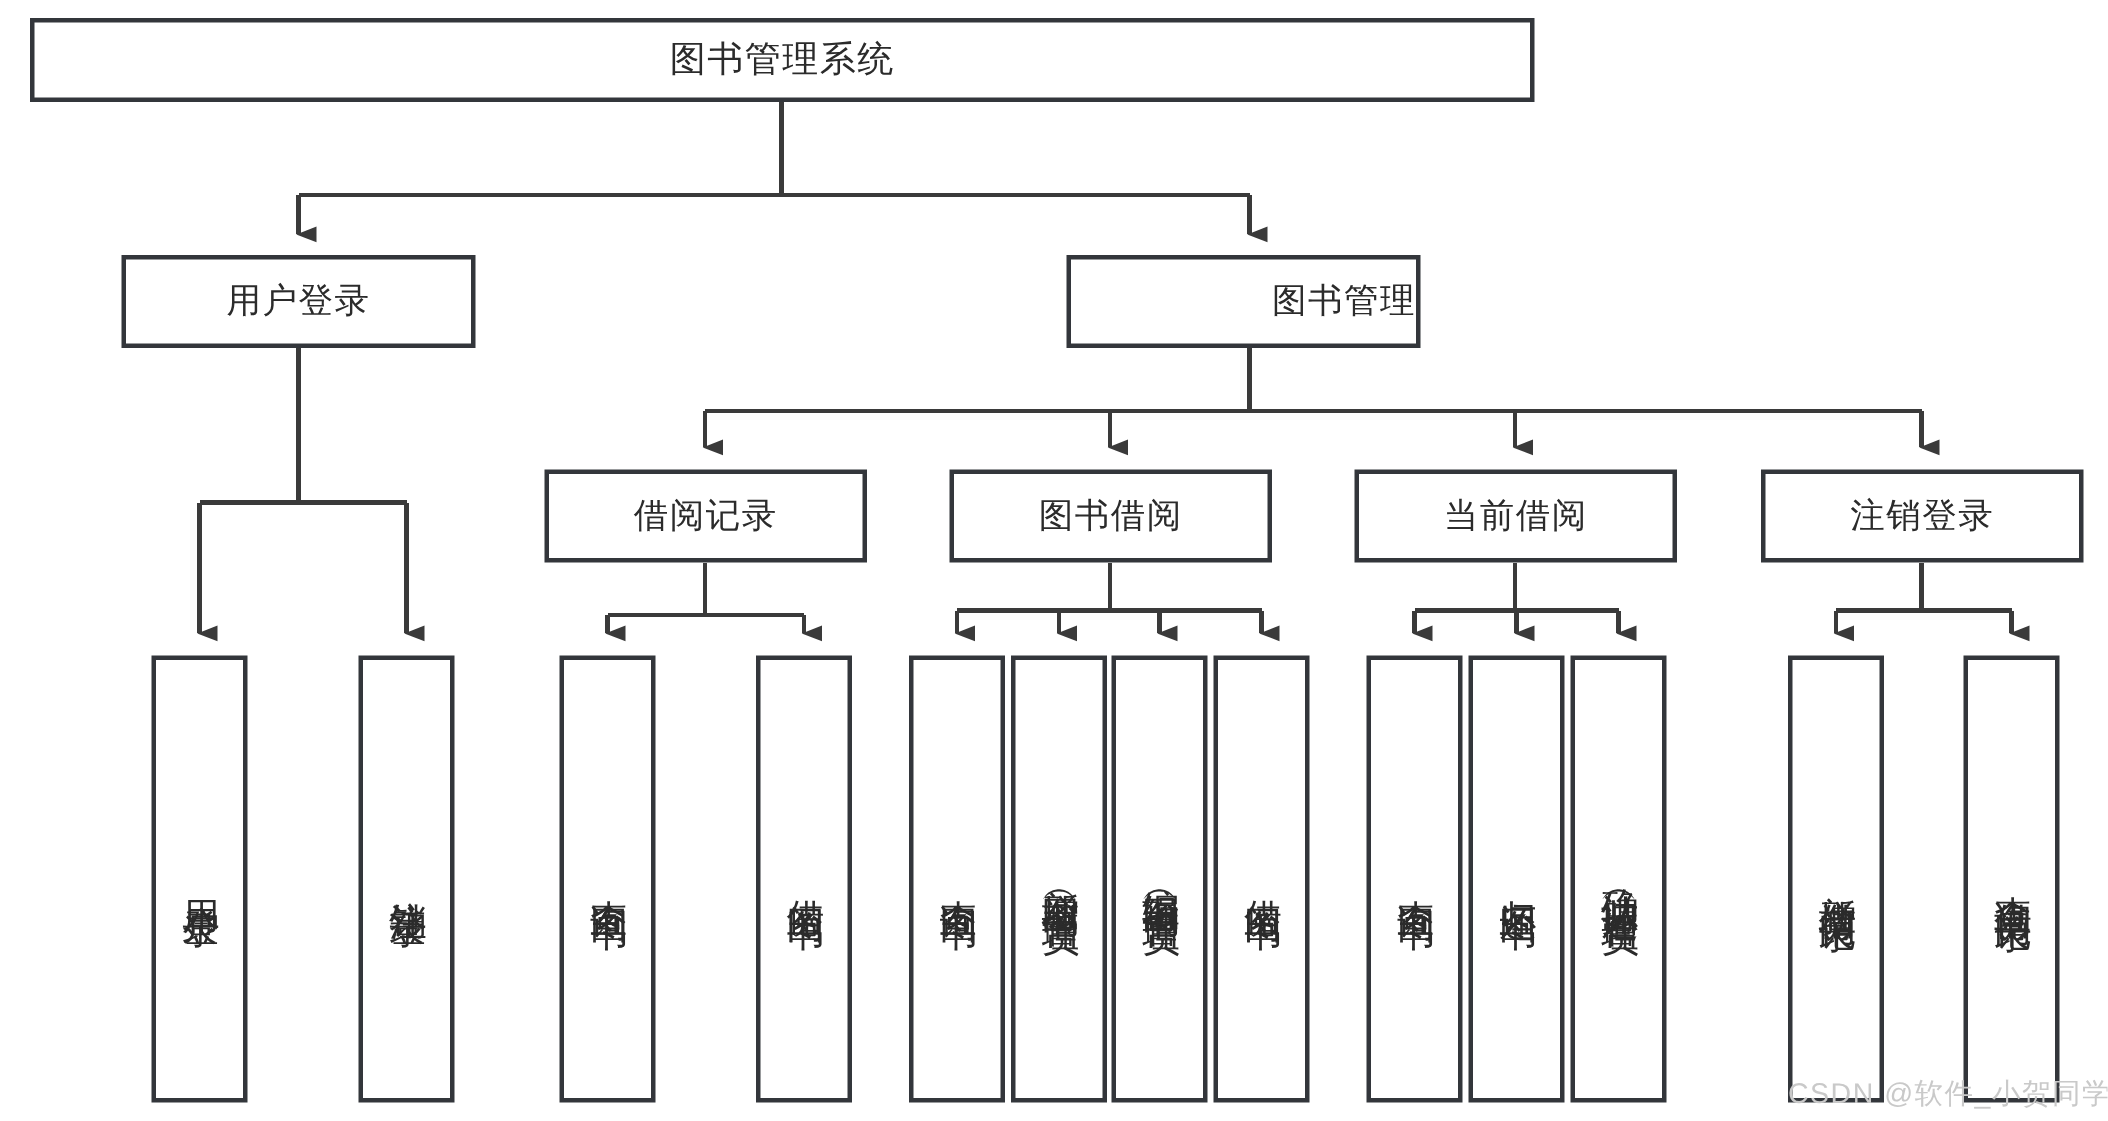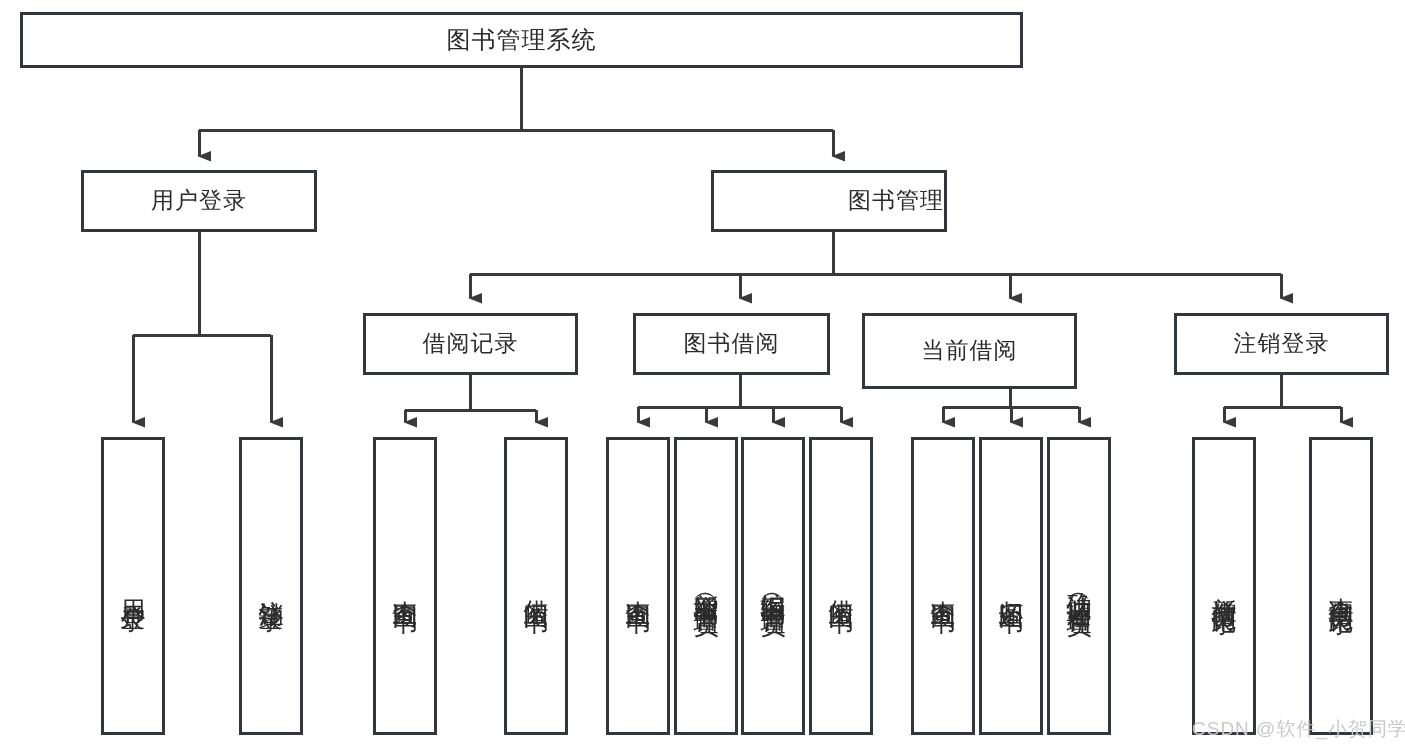--- a/index.html
+++ b/index.html
@@ -112,24 +112,24 @@
   <div class="node horiz" style="left:81px;top:170px;width:236px;height:62px;">
     <span class="label">用户登录</span>
   </div>
   <div class="node horiz" style="left:711px;top:170px;width:236px;height:62px;justify-content:flex-end;">
     <span class="label">图书管理</span>
   </div>
 
   <div class="node horiz" style="left:363px;top:313px;width:215px;height:62px;">
     <span class="label">借阅记录</span>
   </div>
-  <div class="node horiz" style="left:633px;top:313px;width:197px;height:62px;">
+  <div class="node horiz" style="left:633px;top:313px;width:215px;height:62px;">
     <span class="label">图书借阅</span>
   </div>
-  <div class="node horiz" style="left:862px;top:313px;width:215px;height:76px;">
+  <div class="node horiz" style="left:903px;top:313px;width:215px;height:62px;">
     <span class="label">当前借阅</span>
   </div>
   <div class="node horiz" style="left:1174px;top:313px;width:215px;height:62px;">
     <span class="label">注销登录</span>
   </div>
 
   <div class="node vert" style="left:101px;top:437px;width:64px;height:298px;">
     <span class="label">用户登录</span>
   </div>
   <div class="node vert" style="left:239px;top:437px;width:64px;height:298px;">

